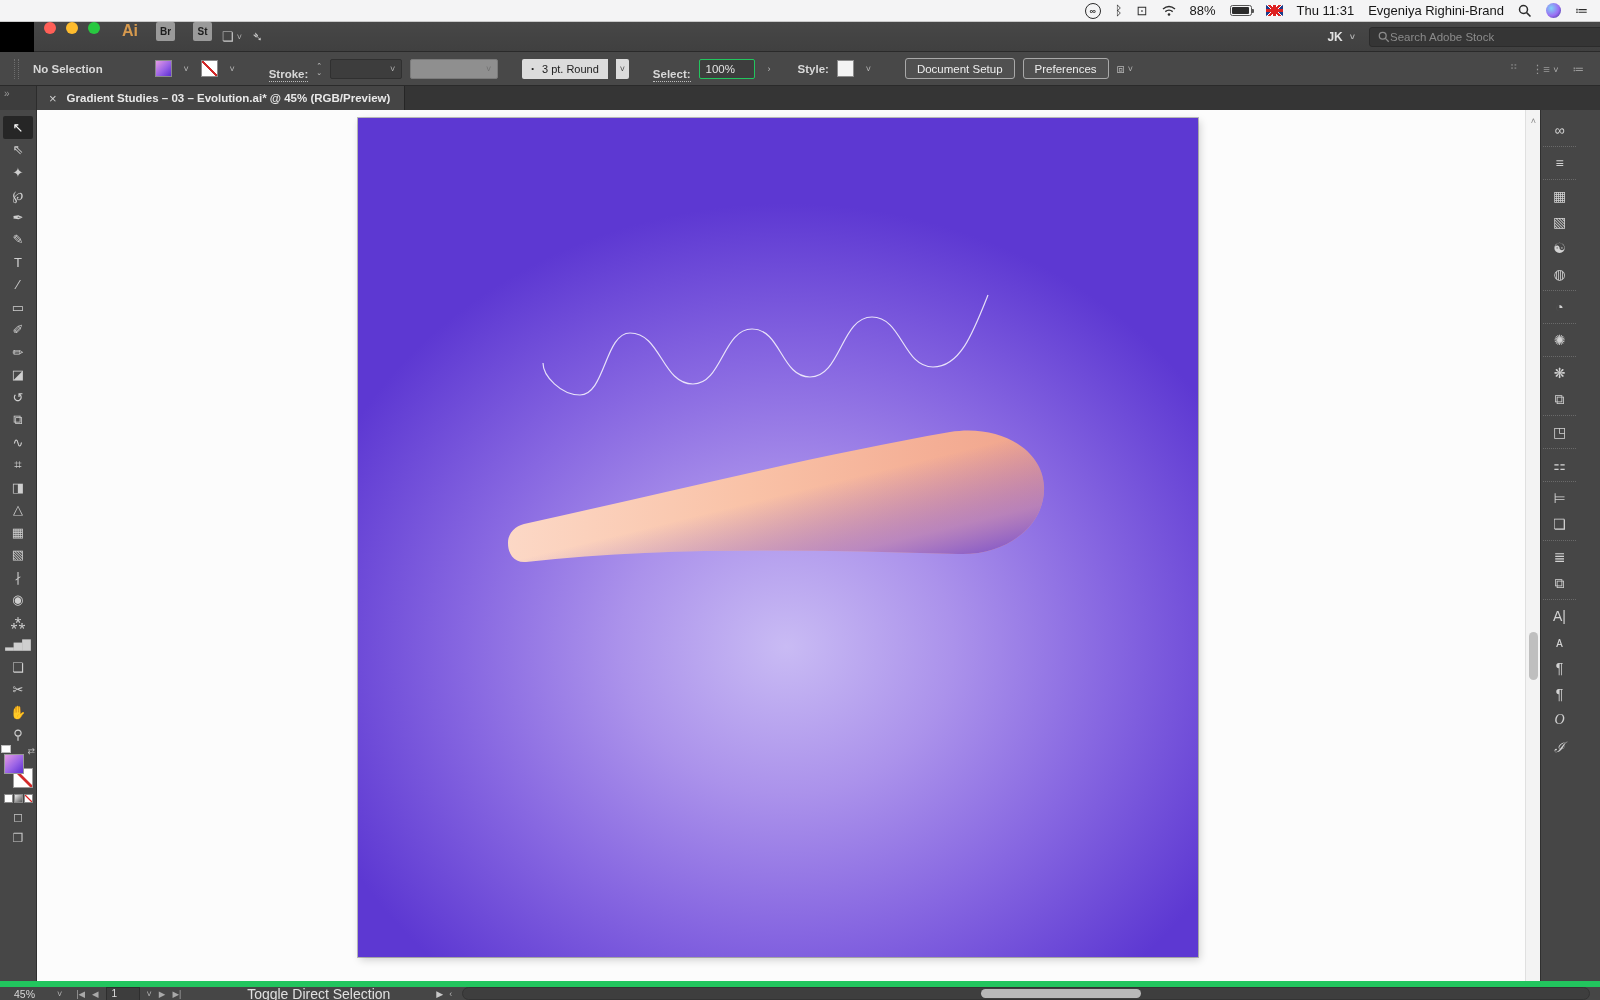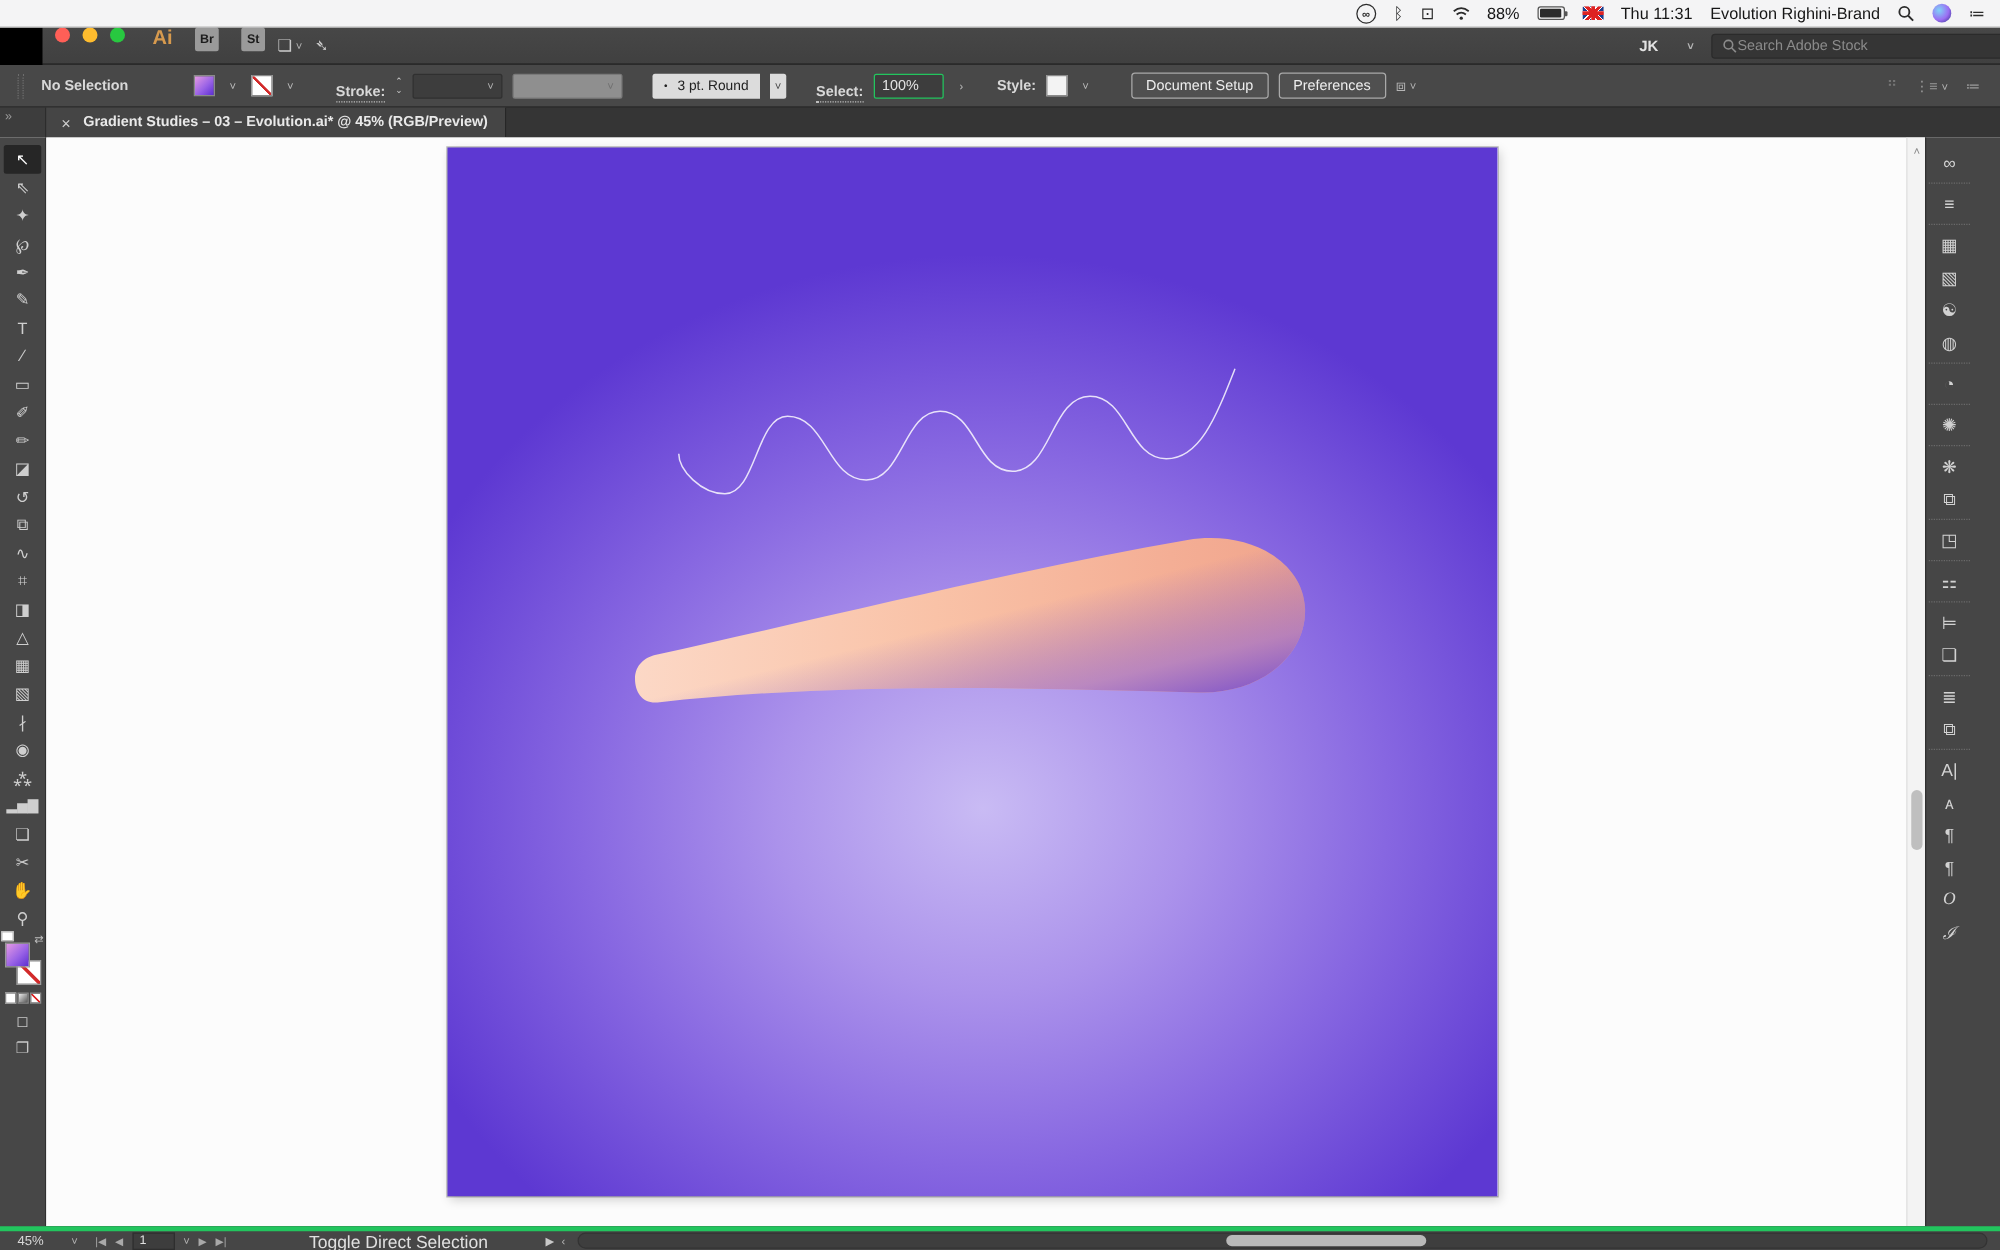--- a/index.html
+++ b/index.html
@@ -40,21 +40,21 @@
     background:linear-gradient(#474747,#404040); border-bottom:1px solid #2a2a2a;
     display:flex; padding:0 10px; gap:10px;margin-left:34px; }
   .tl { width:12px; height:12px; border-radius:50%; }
   .tl.red{background:#ff5f57;} .tl.yel{background:#febc2e;} .tl.grn{background:#28c840;}
   .ai-logo { margin-left:12px; color:#d79a4e; font-weight:bold; font-size:16px; letter-spacing:0; }
   .sq-btn { margin-left:8px; width:19px; height:19px; background:#9a9a9a; color:#1d1d1d;
     font-size:10px; font-weight:bold; display:flex; align-items:center; justify-content:center; border-radius:2px; }
   .tb-ico { color:#c9c9c9; font-size:13px; display:flex; align-items:center; gap:3px; }
   .chev { color:#b5b5b5; font-size:9px; }
   #titlebar .right { margin-left:auto; display:flex; align-items:center; gap:14px; }
-  .ws-switch { color:#e2e2e2; font-size:12px; font-weight:bold; display:flex; gap:23px; align-items:center; }
+  .ws-switch { color:#e2e2e2; font-size:12px; font-weight:bold; display:flex; gap:7px; align-items:center; }
   .stock-search { width:255px; height:20px; background:#353535; border:1px solid #2b2b2b;
     border-radius:3px; display:flex; align-items:center; gap:0; padding:0 8px; color:#8b8b8b; font-size:11.5px; }
   .stock-search svg { stroke:#8b8b8b; }
 
   
   #controlbar { position:absolute; left:0; top:52px; width:1600px; height:34px;
     background:#484848; border-bottom:1px solid #2a2a2a; display:flex; align-items:center;
     padding:0 8px 0 14px; gap:8px; color:#dedede; font-size:11.5px; }
   .grip { width:5px; height:20px; border-left:1px dotted #6e6e6e; border-right:1px dotted #6e6e6e; margin-right:6px; }
   .cb-label { color:#d8d8d8;font-weight:bold; }
@@ -124,21 +124,21 @@
   #dock { position:absolute; right:0; top:0; width:60px; height:871px; background:#464646; border-left:1px solid #303030;
     display:flex; flex-direction:column; align-items:flex-start; padding:4px 0 0 0; }
   .dock-group { width:33px; margin-left:2px; border-top:1px dotted #6a6a6a; padding:3px 0; display:flex; flex-direction:column; align-items:center; }
   .dock-group:first-child { border-top:none; }
   .panel-ico { width:28px; height:26px; display:flex; align-items:center; justify-content:center;
     color:#d2d2d2; font-size:14px; cursor:pointer; border-radius:2px; }
   .panel-ico.it { font-style:italic; font-family:"Liberation Serif", serif; }
 
   
   #statusbar { position:absolute; left:0; top:981px; width:1600px; height:19px; background:#464646;
-    border-top:4px solid #22c55e; display:flex; align-items:center; color:#d8d8d8; font-size:10.5px; gap:6px; padding:0 6px; }
+    border-top:6px solid #22c55e; display:flex; align-items:center; color:#d8d8d8; font-size:10.5px; gap:6px; padding:0 6px; }
   .sb-zoom { display:flex; align-items:center; gap:22px; padding:0 8px; }
   .sb-nav { display:flex; align-items:center; gap:7px; color:#a9a9a9; font-size:8.5px; }
   .sb-nav .abox { width:34px; height:14px; background:#3d3d3d; border:1px solid #2e2e2e; color:#e0e0e0;
     font-size:10px; display:flex; align-items:center; padding:0 5px; }
   .sb-status { margin-left:60px; color:#e0e0e0; font-size:14px; }
   .sb-play { color:#c9c9c9; font-size:9px; margin-left:40px; }
   .hscroll { flex:1; height:13px; background:#3e3e3e; border:1px solid #333; border-radius:7px; position:relative; margin:0 4px; }
   .hscroll .thumb { position:absolute; left:46%; top:1px; width:160px; height:9px; background:#b9b9b9; border-radius:5px; }
 </style>
 </head>
@@ -156,21 +156,21 @@
           <path d="M3.3 7.6 Q7 4.6 10.7 7.6"></path>
           <circle cx="7" cy="10.5" r="1.3" fill="#2b2b2b" stroke="none"></circle>
       </svg>
     </span>
     <span class="mb-item" style="padding:0">88%</span>
     <span class="battery">
         <i></i>
       </span>
     <span class="ukflag"></span>
     <span class="mb-item" style="padding:0">Thu 11:31</span>
-    <span class="mb-item" style="padding:0">Evolution Righini-Brand</span>
+    <span class="mb-item" style="padding:0">Evgeniya Righini-Brand</span>
     <span class="mb-ico">
       <svg class="mglass" viewBox="0 0 14 14" fill="none" stroke="#2b2b2b" stroke-width="1.5">
         <circle cx="5.5" cy="5.5" r="4"></circle>
           <line x1="8.6" y1="8.6" x2="12.5" y2="12.5"></line>
       </svg>
     </span>
     <span class="siri"></span>
     <span class="mb-ico">≔</span>
   </span>
 </div>

